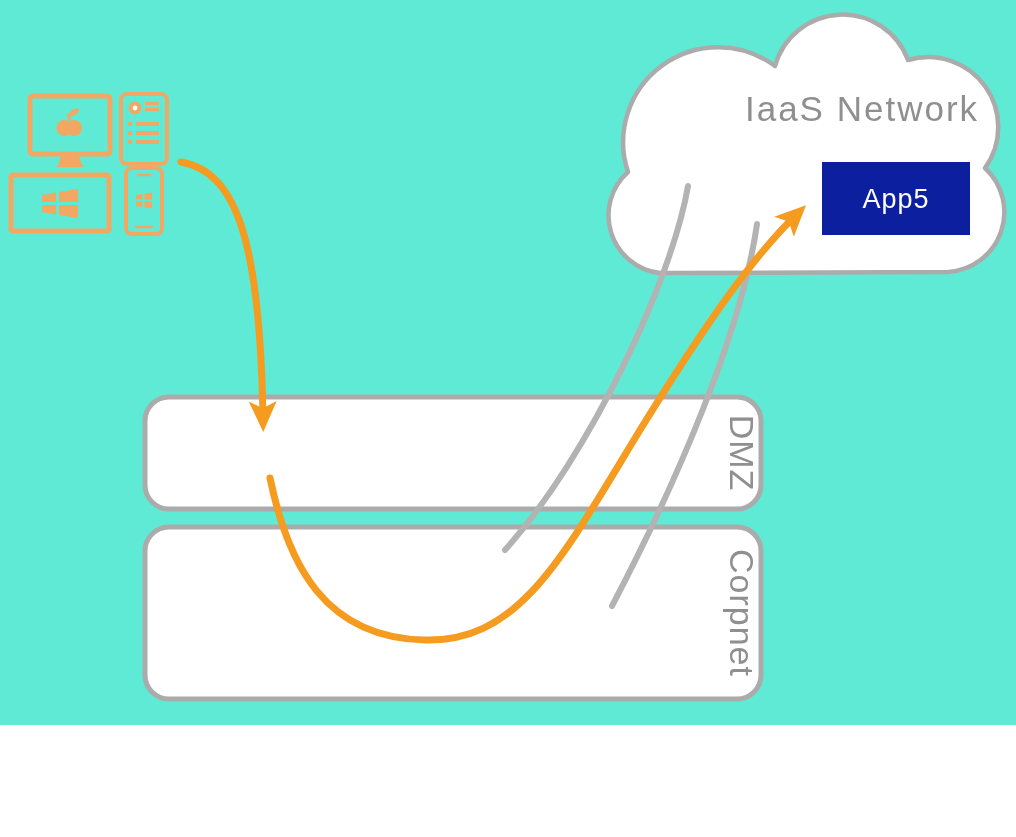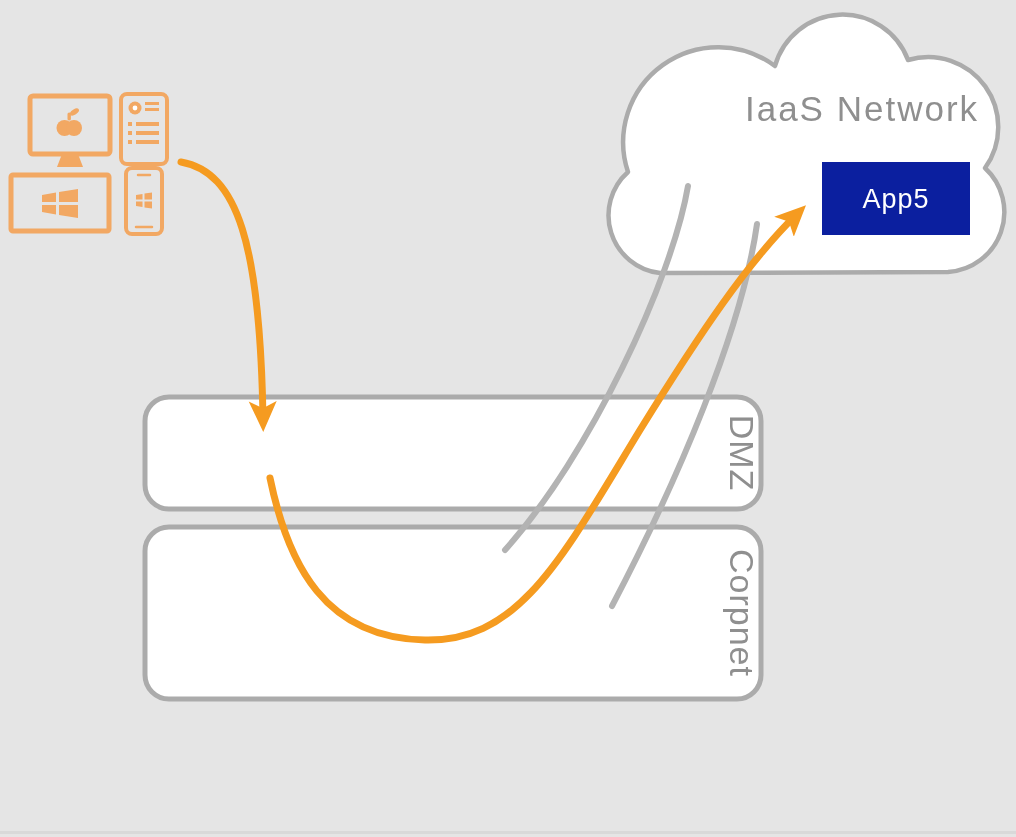--- a/index.html
+++ b/index.html
@@ -3,22 +3,22 @@
 <meta charset="utf-8">
 <style>
   html, body {
     margin: 0;
     padding: 0;
     background: #ffffff;
   }
   .stage {
     position: relative;
     width: 1016px;
-    height: 837px;
-    background: #e5e5e5;
+    height: 725px;
+    background: #5eead4;
     overflow: hidden;
     font-family: "Liberation Sans", sans-serif;
   }
   svg { display: block; }
   svg text {
     font-family: "Liberation Sans", sans-serif;
     user-select: none;
   }
   .cloud-shape {
     fill: #ffffff;

